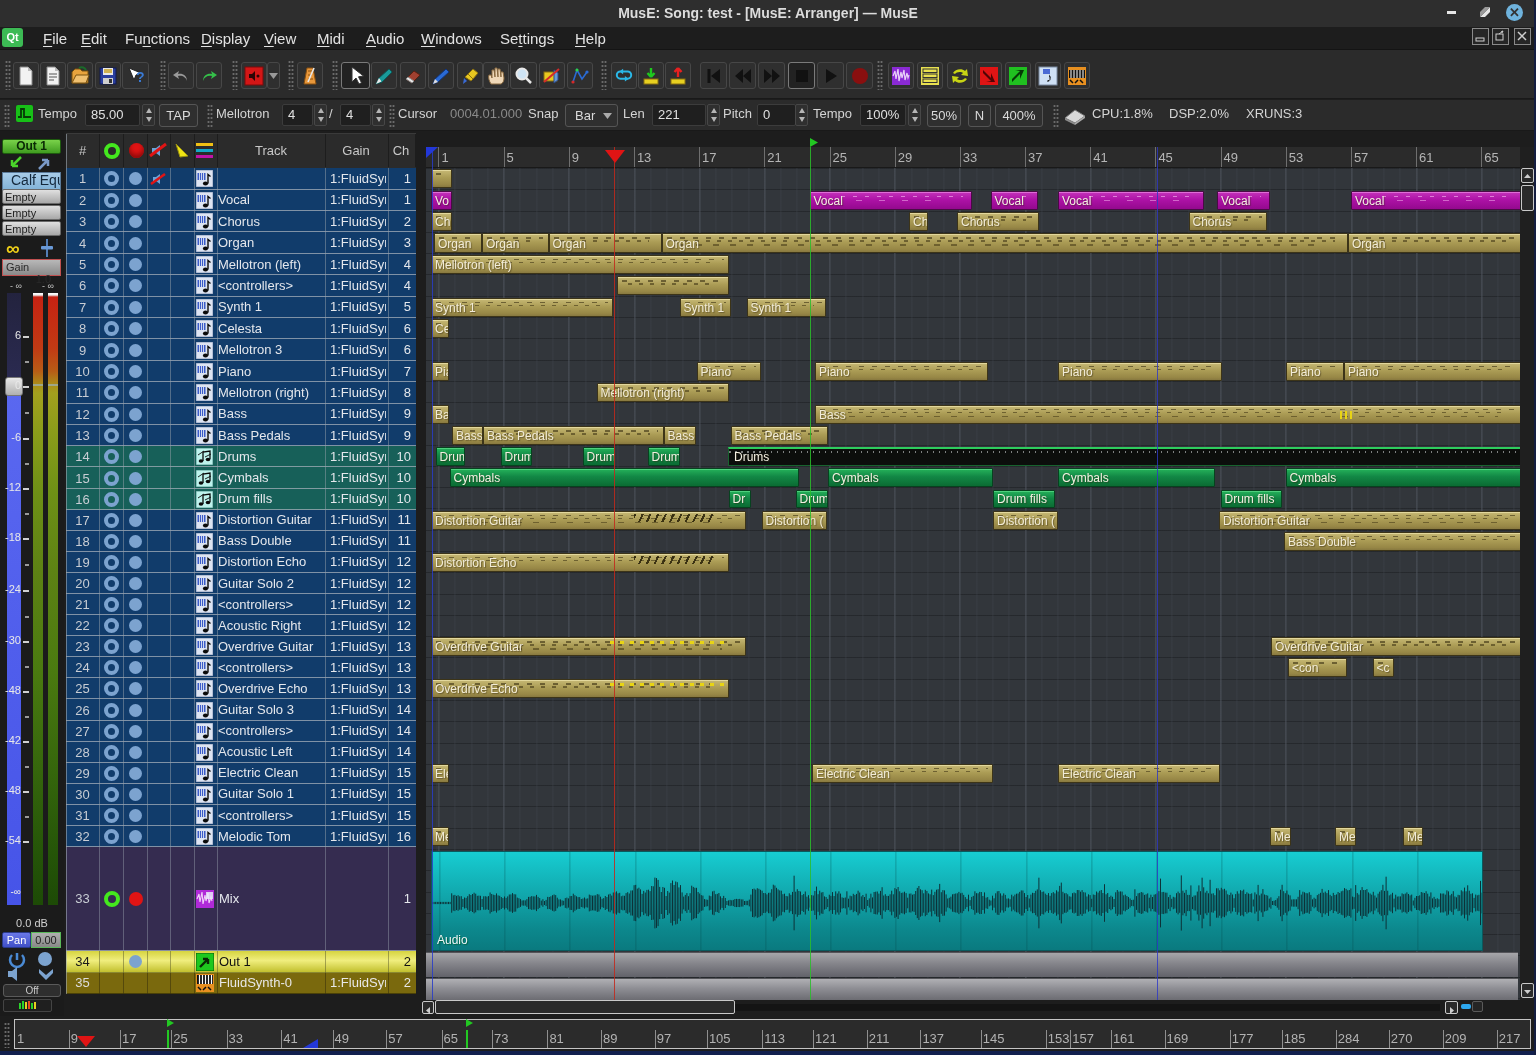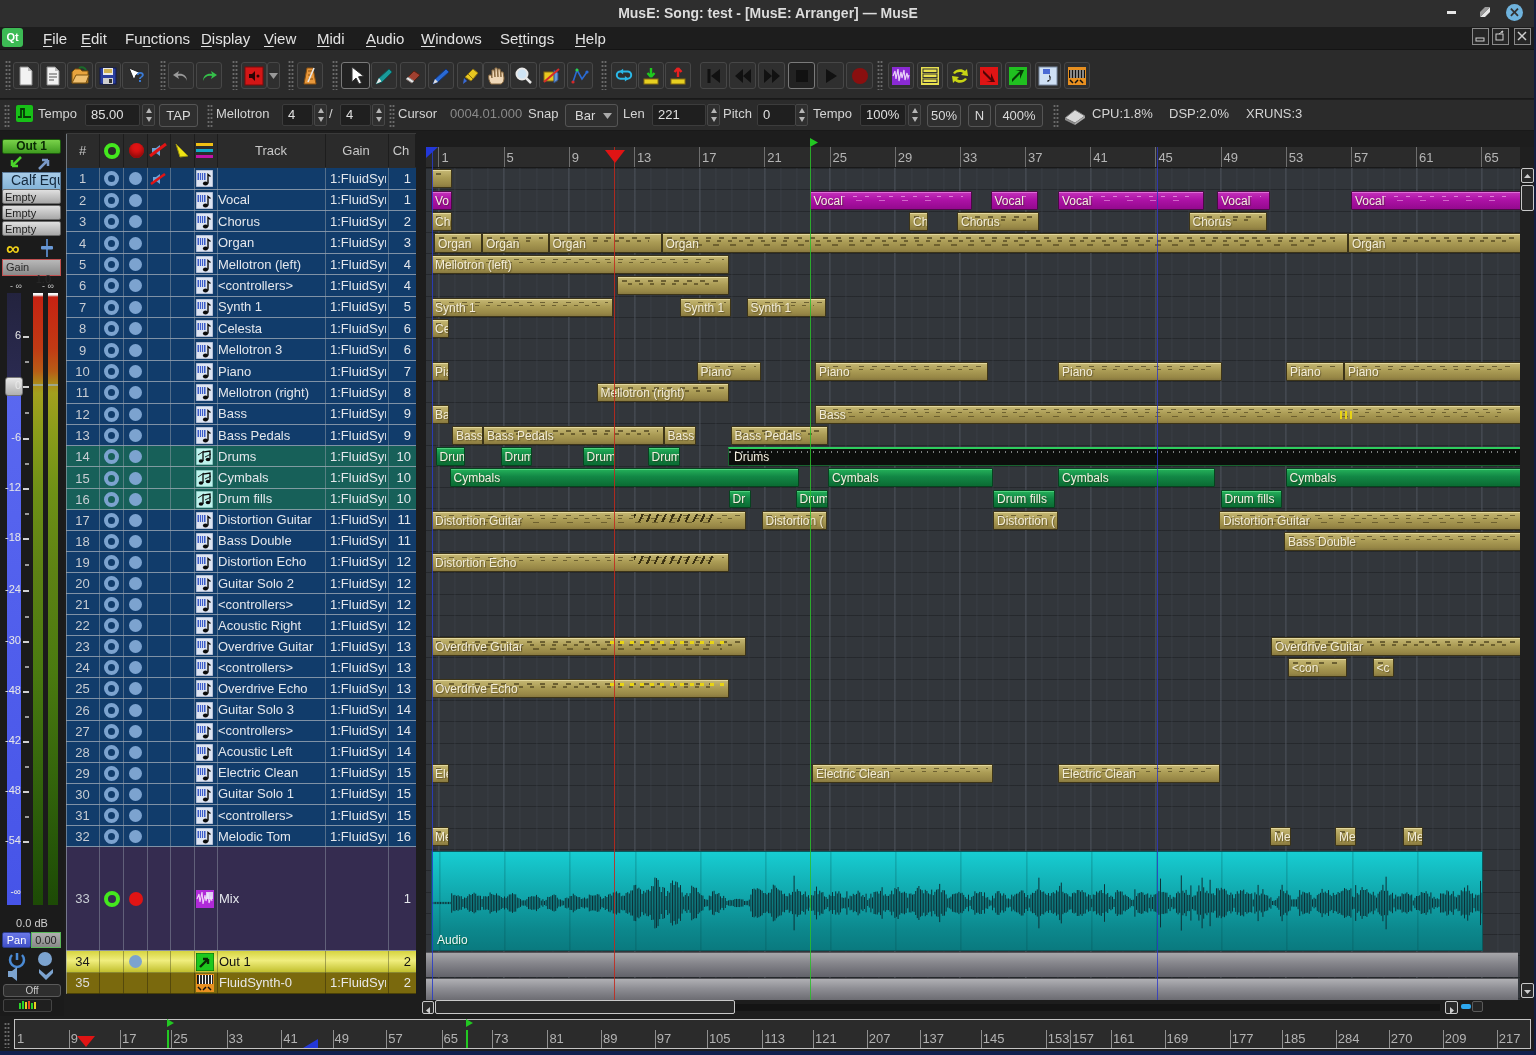--- a/index.html
+++ b/index.html
@@ -1763,21 +1763,21 @@
     <div class="ab brlbl" style="left:603.1px;">89</div>
     <div class="ab brtick" style="left:654.8px;"></div>
     <div class="ab brlbl" style="left:656.8px;">97</div>
     <div class="ab brtick" style="left:706.9px;"></div>
     <div class="ab brlbl" style="left:708.9px;">105</div>
     <div class="ab brtick" style="left:762.2px;"></div>
     <div class="ab brlbl" style="left:764.2px;">113</div>
     <div class="ab brtick" style="left:813.0px;"></div>
     <div class="ab brlbl" style="left:815.0px;">121</div>
     <div class="ab brtick" style="left:866.7px;"></div>
-    <div class="ab brlbl" style="left:868.7px;">207</div>
+    <div class="ab brlbl" style="left:868.7px;">211</div>
     <div class="ab brtick" style="left:920.4px;"></div>
     <div class="ab brlbl" style="left:922.4px;">137</div>
     <div class="ab brtick" style="left:980.7px;"></div>
     <div class="ab brlbl" style="left:982.7px;">145</div>
     <div class="ab brtick" style="left:1045.8px;"></div>
     <div class="ab brlbl" style="left:1047.8px;">153</div>
     <div class="ab brtick" style="left:1070.2px;"></div>
     <div class="ab brlbl" style="left:1072.2px;">157</div>
     <div class="ab brtick" style="left:1110.9px;"></div>
     <div class="ab brlbl" style="left:1112.9px;">161</div>

